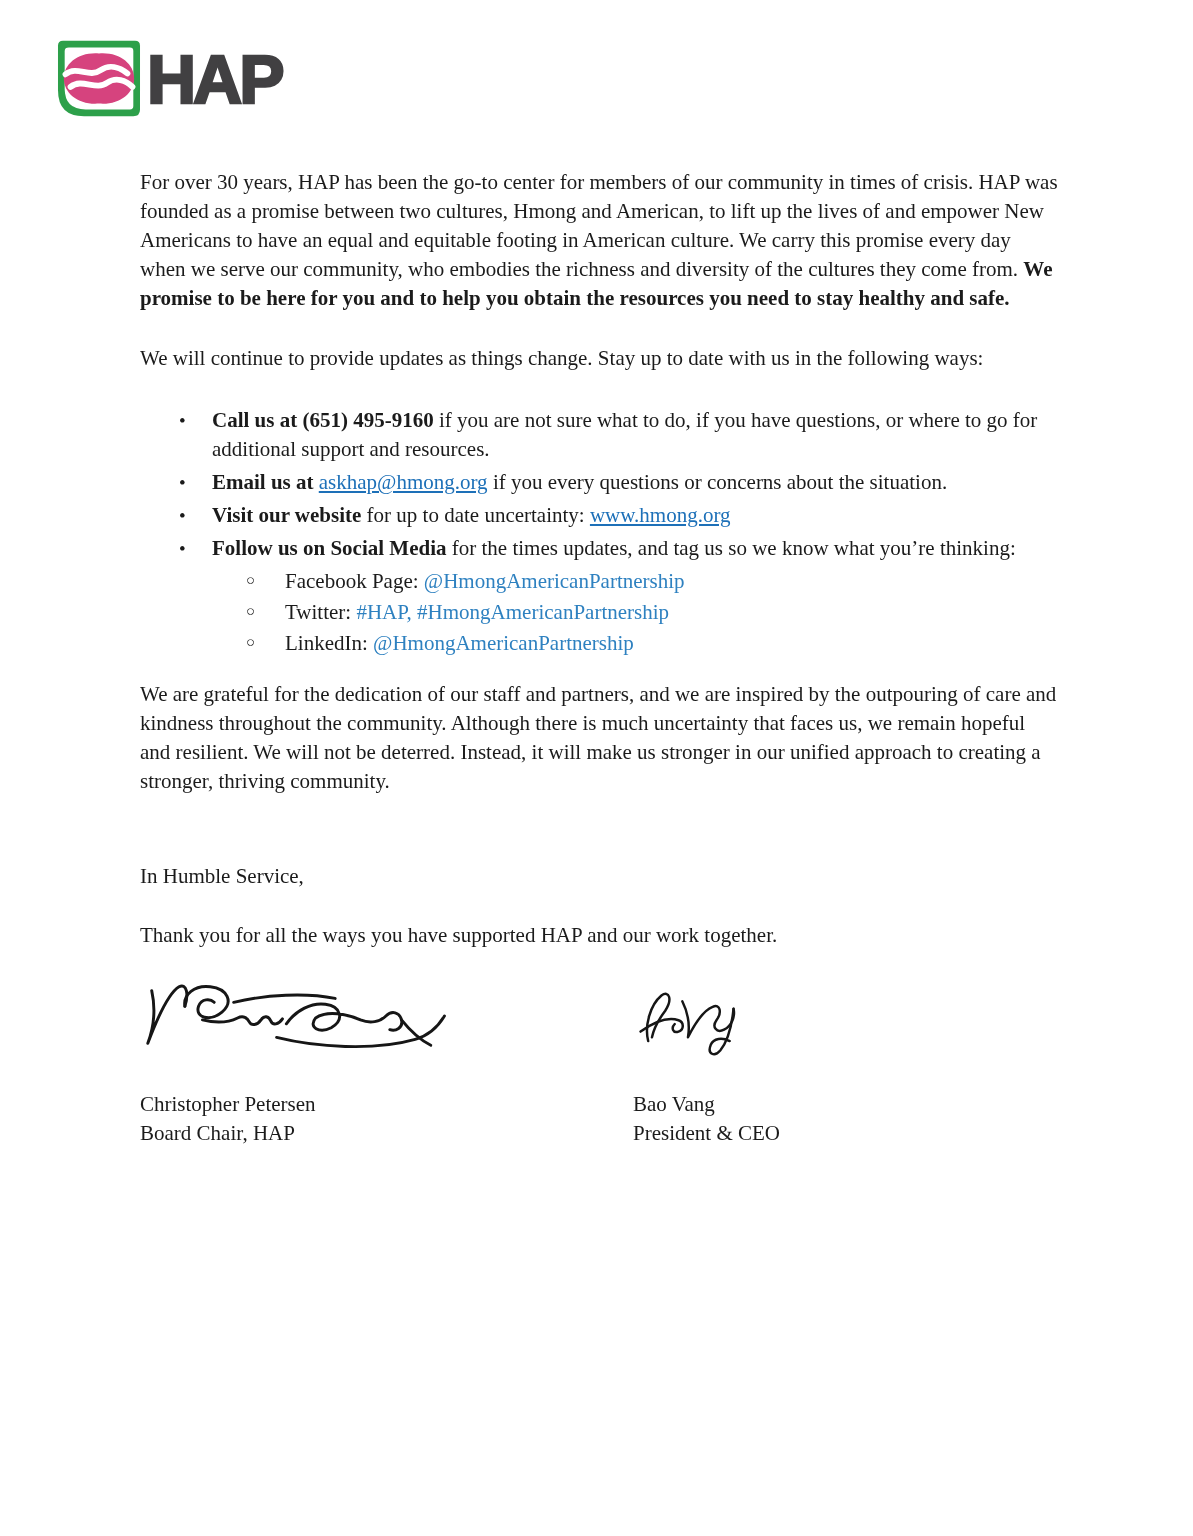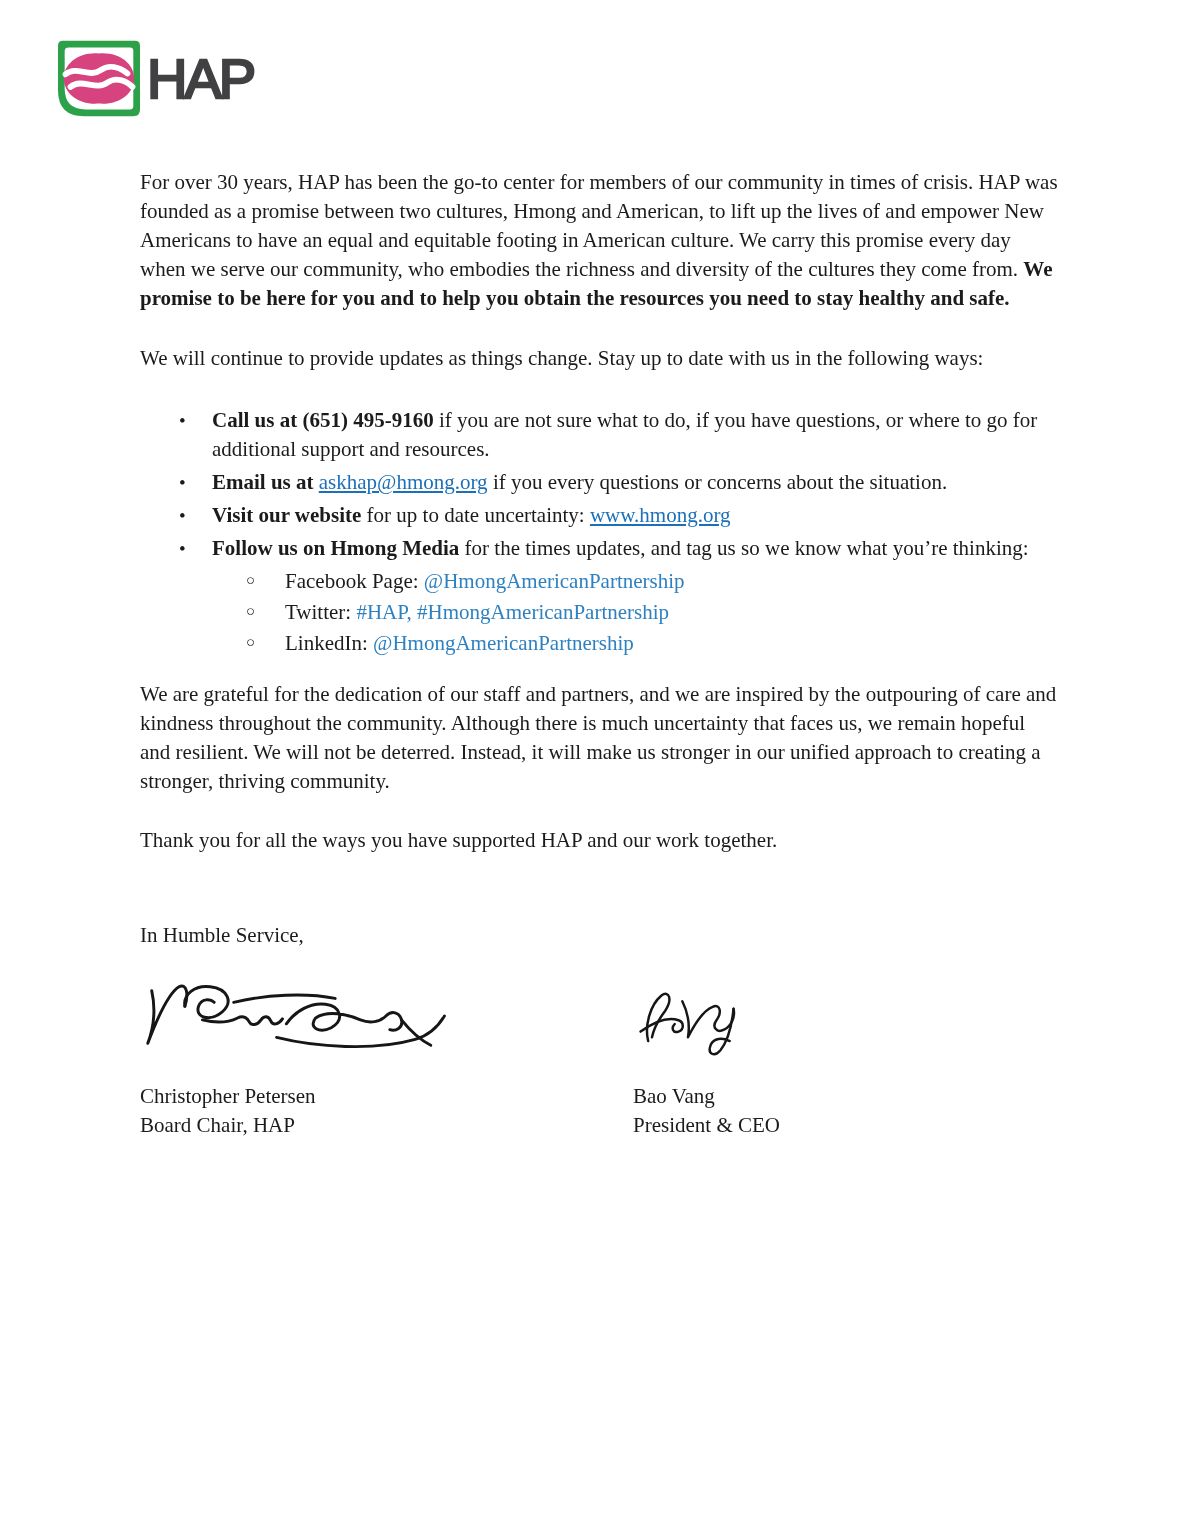--- a/index.html
+++ b/index.html
@@ -20,22 +20,22 @@
     color:var(--text);
     position:relative;
     overflow:hidden;
   }
   .page{position:absolute;inset:0;}
   
   .logo{position:absolute;left:57px;top:40px;display:flex;align-items:center;}
   .logo-emblem{display:block;}
   .logo-text{
     font-family:"Liberation Sans", sans-serif;
-    font-weight:400;
-    font-size:56px;
+    font-weight:700;
+    font-size:68px;
     line-height:74px;
     letter-spacing:-3px;
     color:var(--logo-text);
     -webkit-text-stroke:2.5px var(--logo-text);
     margin-left:6px;
   }
   
   .content{
     position:absolute;left:140px;top:168px;width:918px;
     font-size:21px;line-height:29px;
@@ -53,21 +53,21 @@
   .closing{margin-top:66px;}
   a.doc-link{color:var(--link);text-decoration:underline;cursor:pointer;}
   .handle{color:var(--handle);text-decoration:none;cursor:pointer;}
   
   .sig-row{margin-top:24px;display:flex;align-items:flex-end;height:96px;}
   .sig-col-left{width:493px;}
   .sig-col-right{flex:1;}
   .sig path{fill:none;stroke:#161616;stroke-linecap:round;stroke-linejoin:round;}
   .sig.big path{stroke-width:3;}
   .sig.small path{stroke-width:2.6;}
-  .names-row{margin-top:12px;display:flex;}
+  .names-row{margin-top:20px;display:flex;}
   .name-col-left{width:493px;}
   .name-col-right{flex:1;}
 </style>
 </head>
 <body>
 
 <div class="page">
 
   <div class="logo">
     <svg class="logo-emblem" viewBox="0 0 100 92" width="84" height="77" aria-hidden="true">
@@ -94,42 +94,42 @@
 
       <div class="bullet">
         <span class="dot">•</span><b>Email us at </b><a class="doc-link">askhap@hmong.org</a><span> if you every questions or concerns about the situation.</span>
       </div>
 
       <div class="bullet">
         <span class="dot">•</span><b>Visit our website</b><span> for up to date uncertainty: </span><a class="doc-link">www.hmong.org</a>
       </div>
 
       <div class="bullet">
-        <span class="dot">•</span><b>Follow us on Hmong Media</b><span> for the times updates, and tag us so we know what you’re thinking:</span>
+        <span class="dot">•</span><b>Follow us on Social Media</b><span> for the times updates, and tag us so we know what you’re thinking:</span>
       </div>
 
       <div class="subbullet">
         <span class="circ">○</span><span>Facebook Page: </span><a class="handle">@HmongAmericanPartnership</a>
       </div>
 
       <div class="subbullet">
         <span class="circ">○</span><span>Twitter: </span><a class="handle">#HAP, #HmongAmericanPartnership</a>
       </div>
 
       <div class="subbullet">
         <span class="circ">○</span><span>LinkedIn: </span><a class="handle">@HmongAmericanPartnership</a>
       </div>
 
     </div>
 
     <p class="para p3">We are grateful for the dedication of our staff and partners, and we are inspired by the outpouring of care and kindness throughout the community. Although there is much uncertainty that faces us, we remain hopeful and resilient. We will not be deterred. Instead, it will make us stronger in our unified approach to creating a stronger, thriving community.</p>
 
+    <p class="para closing">In Humble Service,</p>
+
     <p class="para p4">Thank you for all the ways you have supported HAP and our work together.</p>
-
-    <p class="para closing">In Humble Service,</p>
 
     <div class="sig-row">
       <div class="sig-col-left">
         <svg class="sig big" viewBox="0 0 330 95" width="322" height="93" aria-hidden="true">
           <path d="M12,22 C16,40 14,60 8,76 C20,44 30,24 40,18 C48,14 50,26 46,38"></path>
           <path d="M46,38 C44,26 56,16 72,18 C90,20 96,34 84,44 C72,54 56,50 60,38 C63,30 72,30 76,34"></path>
           <path d="M64,52 C80,56 92,54 100,50 C106,47 110,50 112,54 C114,58 120,58 124,52 C127,47 132,48 134,53 C136,58 142,57 146,51"></path>
           <path d="M96,34 C130,26 170,24 200,30"></path>
           <path d="M150,56 C160,42 176,34 190,36 C206,38 210,52 196,60 C184,66 172,60 180,50 C192,42 212,46 226,52 C236,56 246,54 252,48 C258,42 266,44 268,52 C270,60 262,64 256,62"></path>
           <path d="M140,70 C180,80 240,84 282,72 C296,68 306,58 312,48"></path>

